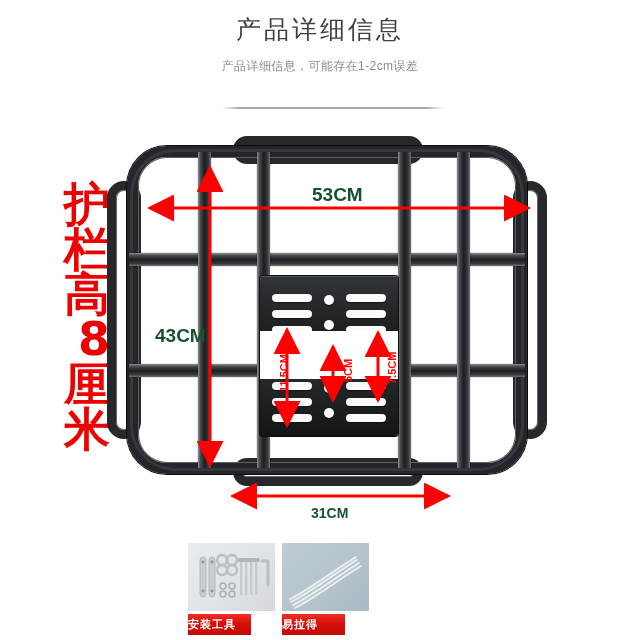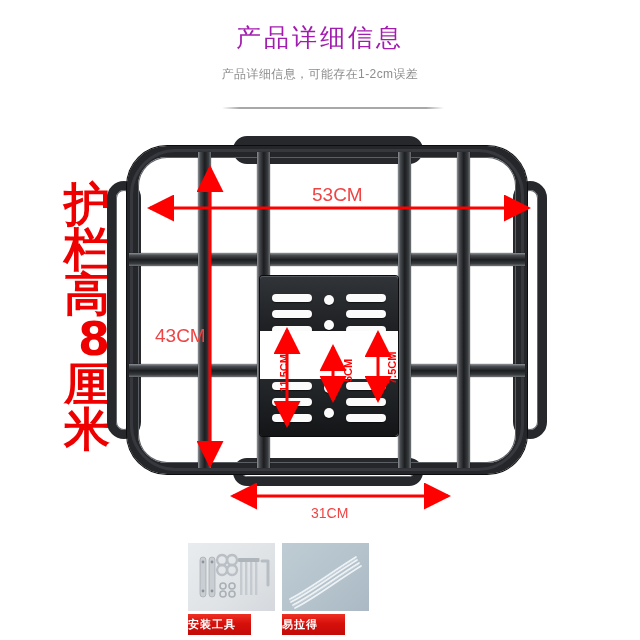--- a/index.html
+++ b/index.html
@@ -17,25 +17,25 @@
 
   
   #header {
     position: absolute;
     left: 0; top: 0;
     width: 640px;
     text-align: center;
   }
   #page-title {
     margin: 0;
-    padding-top: 24px;
+    padding-top: 16px;
     font-size: 25px;
     font-weight: 500;
     letter-spacing: 3px;
-    color: #a21caf;
+    color: #404040;
     line-height: 1.1;
   }
   #page-subtitle {
     margin: 0;
     padding-top: 14px;
     font-size: 12px;
     color: #8c8c8c;
     letter-spacing: 0.4px;
   }
   #header-divider {
@@ -177,22 +177,22 @@
     position: absolute;
     width: 10px; height: 10px;
     background: #fbfbfb;
     border-radius: 50%;
     box-shadow: 0 1px 1px rgba(0,0,0,0.55);
   }
 
   
   .dim-label {
     position: absolute;
-    color: #ef4444;
-    font-weight: normal;
+    color: #14532d;
+    font-weight: bold;
     font-family: "Liberation Sans", "DejaVu Sans", sans-serif;
     white-space: nowrap;
   }
   .dim-svg {
     position: absolute;
     left: 0; top: 0;
     width: 640px; height: 640px;
     pointer-events: none;
   }
 

